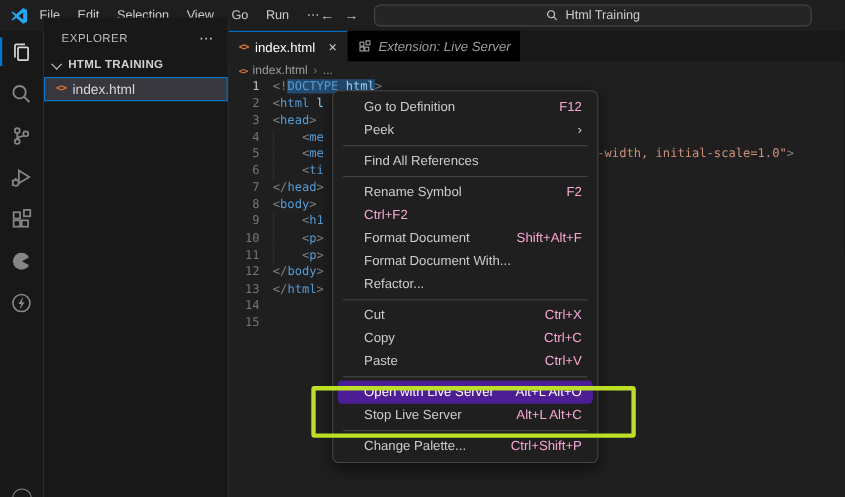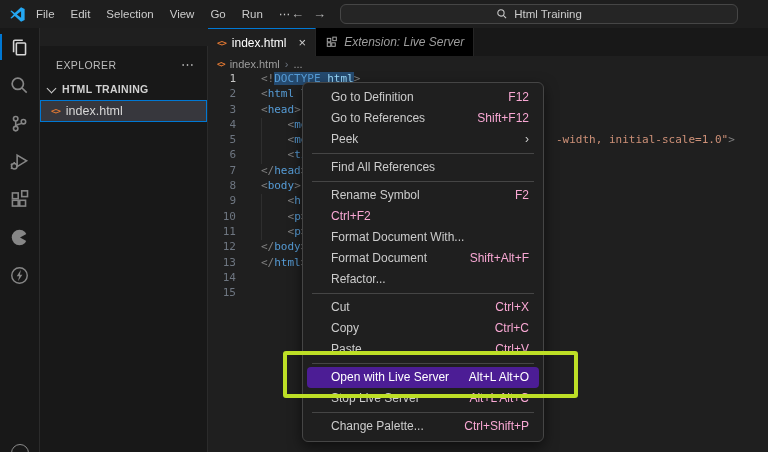--- a/index.html
+++ b/index.html
@@ -20,21 +20,21 @@
 
   
   .activitybar{position:absolute;left:0;top:28px;width:40px;bottom:0;background:#181818;border-right:1px solid #2b2b2b;box-sizing:border-box;}
   .ab-item{height:38px;display:flex;align-items:center;justify-content:center;color:#868686;position:relative;}
   .ab-item.active{color:#d7d7d7;}
   .ab-item.active::before{content:"";position:absolute;left:0;top:6px;bottom:6px;width:2px;background:#0078d4;}
   .ab-item svg{width:21px;height:21px;display:block;}
   .account-arc{position:absolute;left:11px;bottom:-10px;width:16px;height:16px;border:1.5px solid #8a8a8a;border-radius:50%;}
 
   
-  .sidebar{position:absolute;left:40px;top:46px;width:168px;bottom:0;background:#181818;border-right:1px solid #2b2b2b;box-sizing:border-box;}
+  .sidebar{position:absolute;left:40px;top:16px;width:168px;bottom:0;background:#181818;border-right:1px solid #2b2b2b;box-sizing:border-box;}
   .sb-header{display:flex;align-items:center;justify-content:space-between;padding:11px 12px 6px 16px;font-size:10.5px;letter-spacing:.4px;color:#bcbcbc;}
   .sb-more{font-size:13px;color:#cccccc;letter-spacing:1px;}
   .sb-section{display:flex;align-items:center;height:22px;padding-left:4px;font-weight:bold;font-size:10.5px;color:#d2d2d2;letter-spacing:.3px;}
   .chev{width:6px;height:6px;border-right:1.4px solid #cccccc;border-bottom:1.4px solid #cccccc;transform:rotate(45deg);margin:0 7px 2px 4px;}
   .file-row{display:flex;align-items:center;height:22px;padding-left:11px;gap:6px;font-size:12.5px;color:#d7d7d7;}
   .file-row.selected{background:#37373d;outline:1px solid #0078d4;outline-offset:-1px;}
   .html-ic{color:#e37933;font:bold 9px "DejaVu Sans Mono",monospace;letter-spacing:-1px;}
 
   
   .tabbar{position:absolute;left:208px;right:0;top:28px;height:28px;background:#181818;display:flex;}
@@ -48,21 +48,21 @@
   .breadcrumbs{position:absolute;left:208px;right:0;top:56px;height:16px;background:#1f1f1f;display:flex;align-items:center;
        padding-left:9px;gap:5px;font-size:11px;color:#9d9d9d;}
   .bc-ic{color:#e37933;font:bold 8px "DejaVu Sans Mono",monospace;letter-spacing:-1px;}
   .bc-sep{color:#6e7681;}
 
   
   .gutter{position:absolute;left:208px;top:72px;width:40px;}
   .ln{height:15.3px;line-height:15.3px;font:11px "DejaVu Sans Mono",monospace;color:#6e7681;text-align:right;padding-right:12px;}
   .ln.active{color:#c6c6c6;}
   .codearea{position:absolute;left:248px;top:72px;right:0;}
-  .cl{height:15.3px;line-height:15.3px;font:11px "DejaVu Sans Mono",monospace;white-space:pre;position:relative;color:#d4d4d4;margin-left:13px;}
+  .cl{height:15.3px;line-height:15.3px;font:11px "DejaVu Sans Mono",monospace;white-space:pre;position:relative;color:#d4d4d4;}
   .tok-punct{color:#808080;} .tok-tag{color:#569cd6;} .tok-attr{color:#9cdcfe;} .tok-val{color:#ce9178;} .tok-plain{color:#d4d4d4;}
   .hl{background:rgba(38,79,120,.9);}
   .iguide{position:absolute;left:0;top:0;height:100%;width:1px;background:#2e2e2e;}
   .tail{position:absolute;top:0;}
 
   
   .ctxmenu{position:absolute;left:302px;top:82px;width:242px;background:#1f1f1f;border:1px solid #454545;
      border-radius:6px;box-shadow:0 5px 14px rgba(0,0,0,.55);padding:4px 0;z-index:10;font-size:12px;
      color:#cccccc;box-sizing:border-box;}
   .mi{height:21px;line-height:21px;display:flex;align-items:center;margin:0 4px;padding:0 10px 0 24px;border-radius:4px;white-space:nowrap;}
@@ -251,45 +251,41 @@
       <div class="cl"></div>
       <div class="cl"></div>
     </div>
 
   <div class="ctxmenu" id="ctxmenu">
       <div class="mi">
         <span class="mi-label">Go to Definition</span>
         <span class="mi-short">F12</span>
       </div>
       <div class="mi">
-        <span class="mi-label">Go to References</span>
-        <span class="mi-short">Shift+F12</span>
-      </div>
-      <div class="mi">
         <span class="mi-label">Peek</span>
         <span class="mi-arrow">›</span>
       </div>
       <div class="msep"></div>
       <div class="mi">
         <span class="mi-label">Find All References</span>
       </div>
       <div class="msep"></div>
       <div class="mi">
         <span class="mi-label">Rename Symbol</span>
         <span class="mi-short">F2</span>
       </div>
       <div class="mi">
         <span class="mi-short">Ctrl+F2</span>
       </div>
       <div class="mi">
-        <span class="mi-label">Format Document With...</span>
-      </div>
-      <div class="mi">
         <span class="mi-label">Format Document</span>
         <span class="mi-short">Shift+Alt+F</span>
+      </div>
+      <div class="mi">
+        <span class="mi-label">Format Document With...</span>
       </div>
       <div class="mi">
         <span class="mi-label">Refactor...</span>
       </div>
       <div class="msep"></div>
       <div class="mi">
         <span class="mi-label">Cut</span>
         <span class="mi-short">Ctrl+X</span>
       </div>
       <div class="mi">

